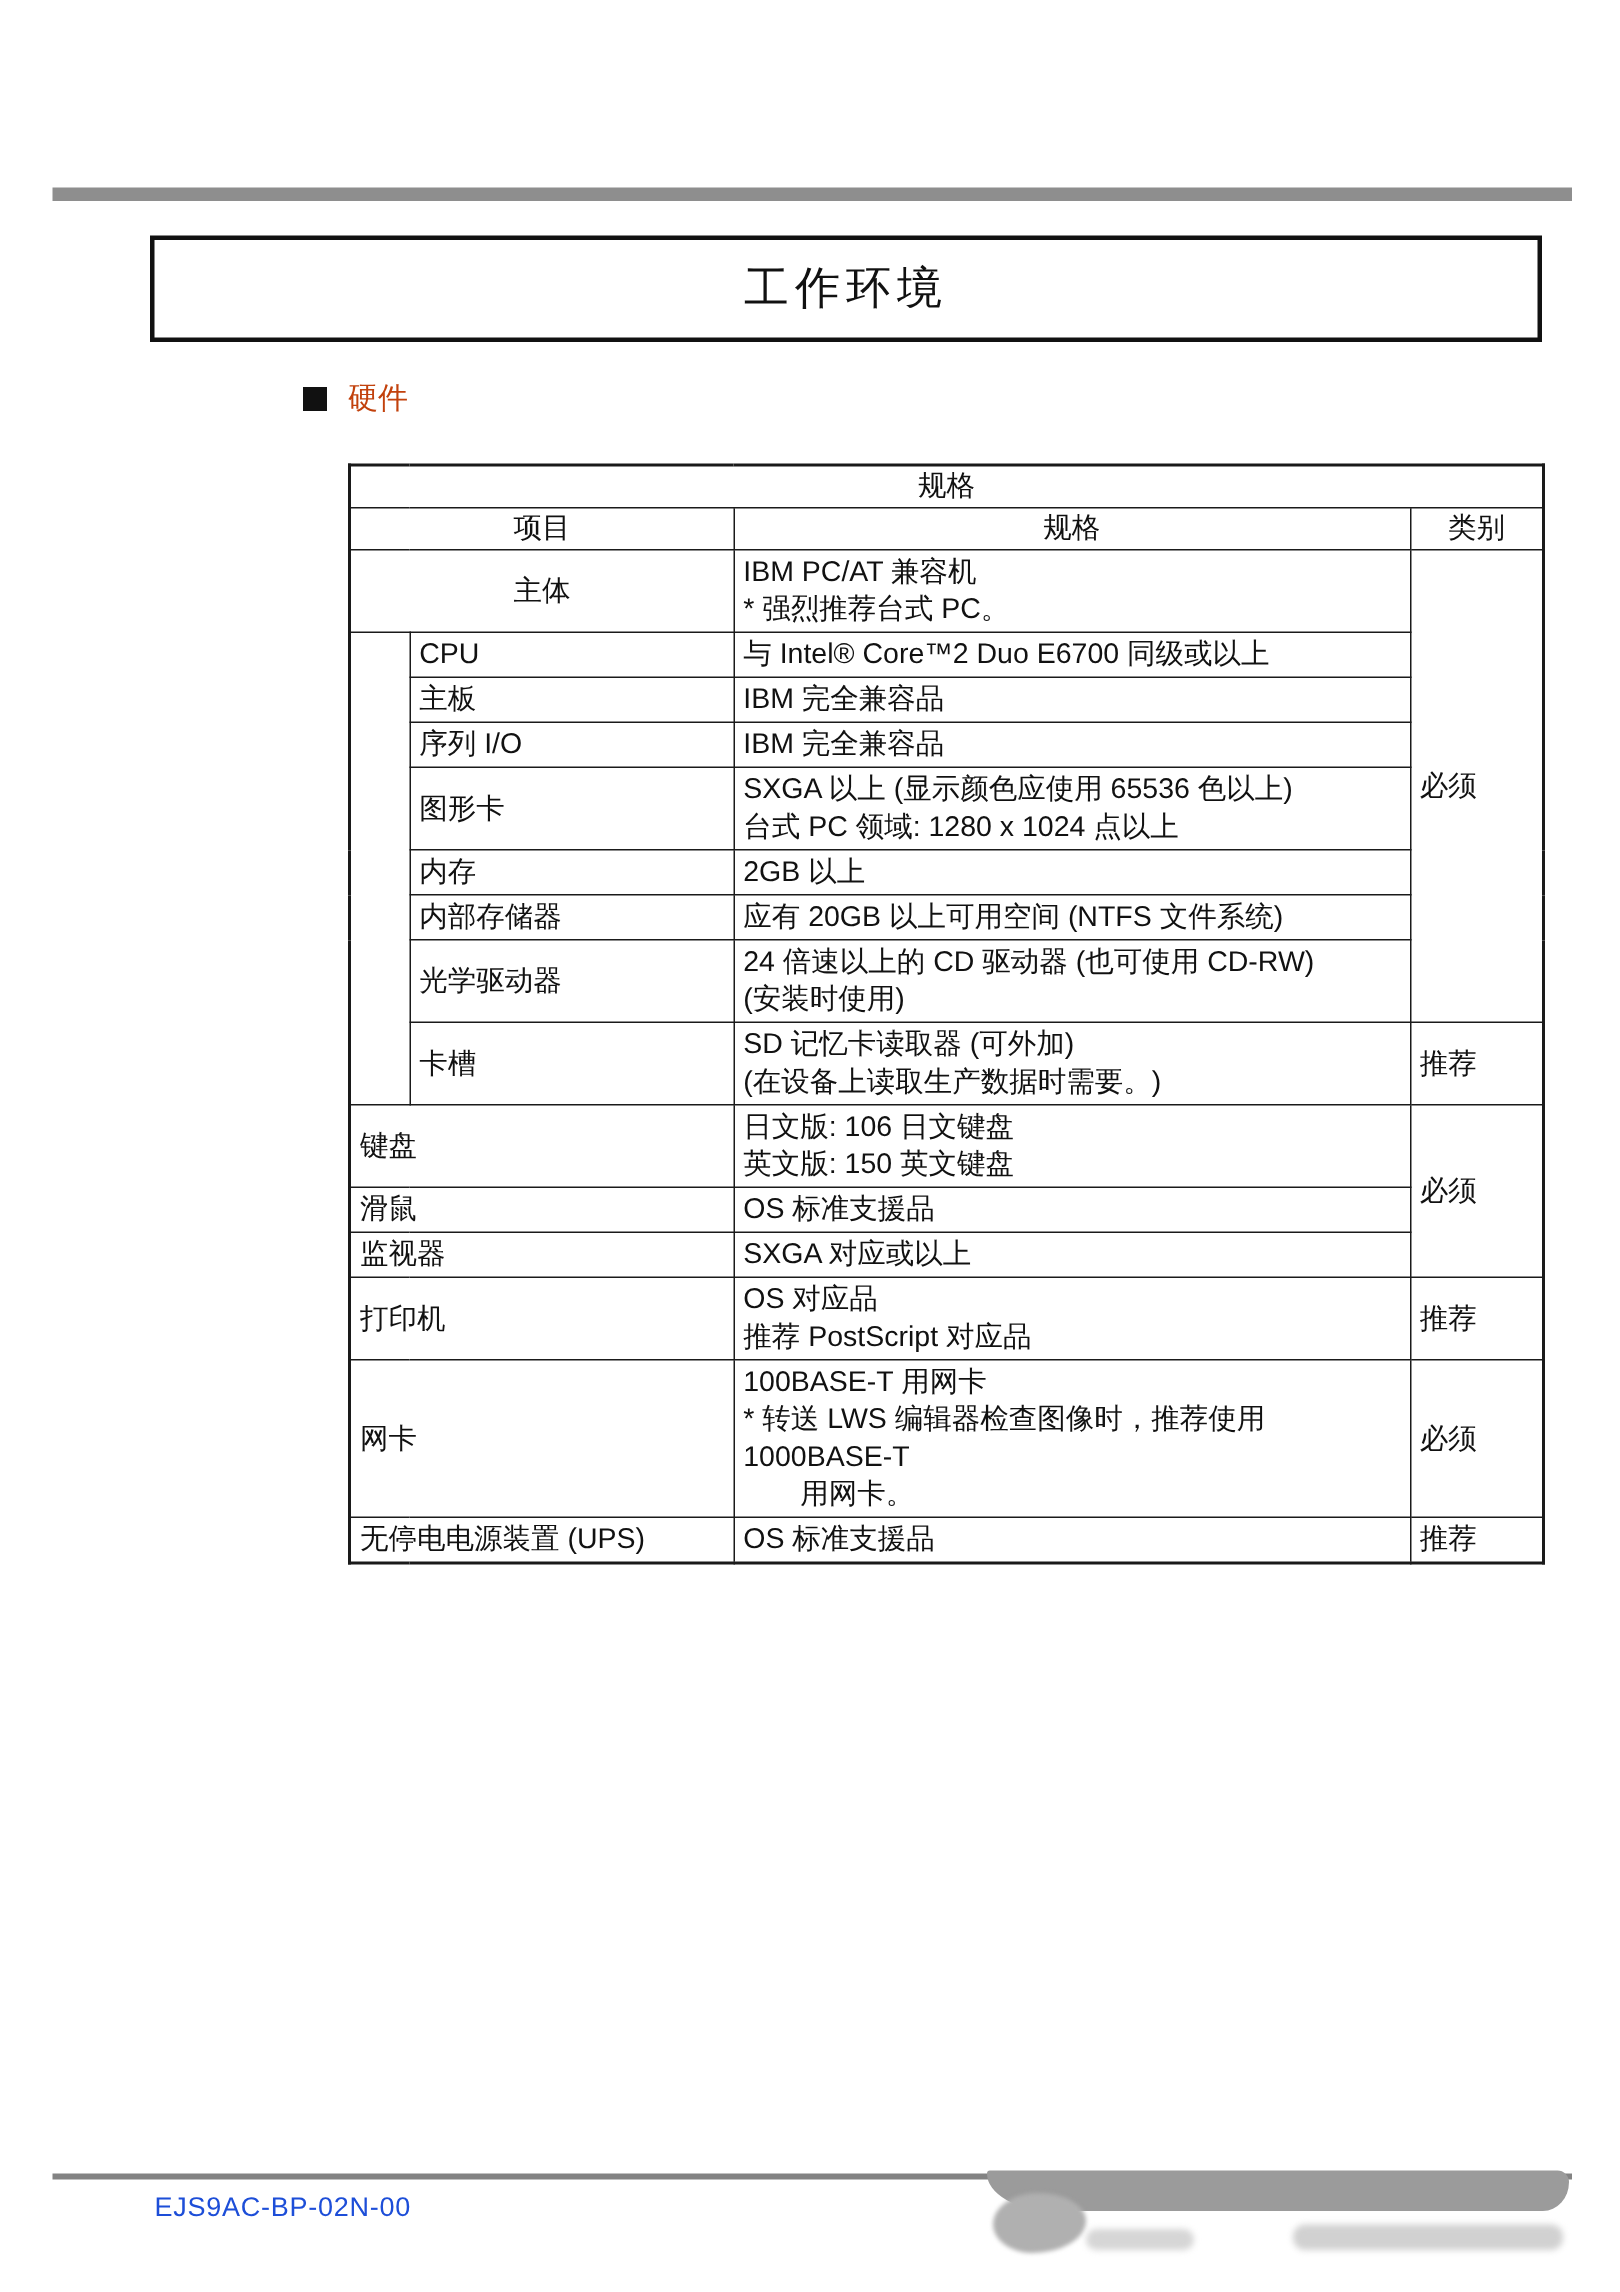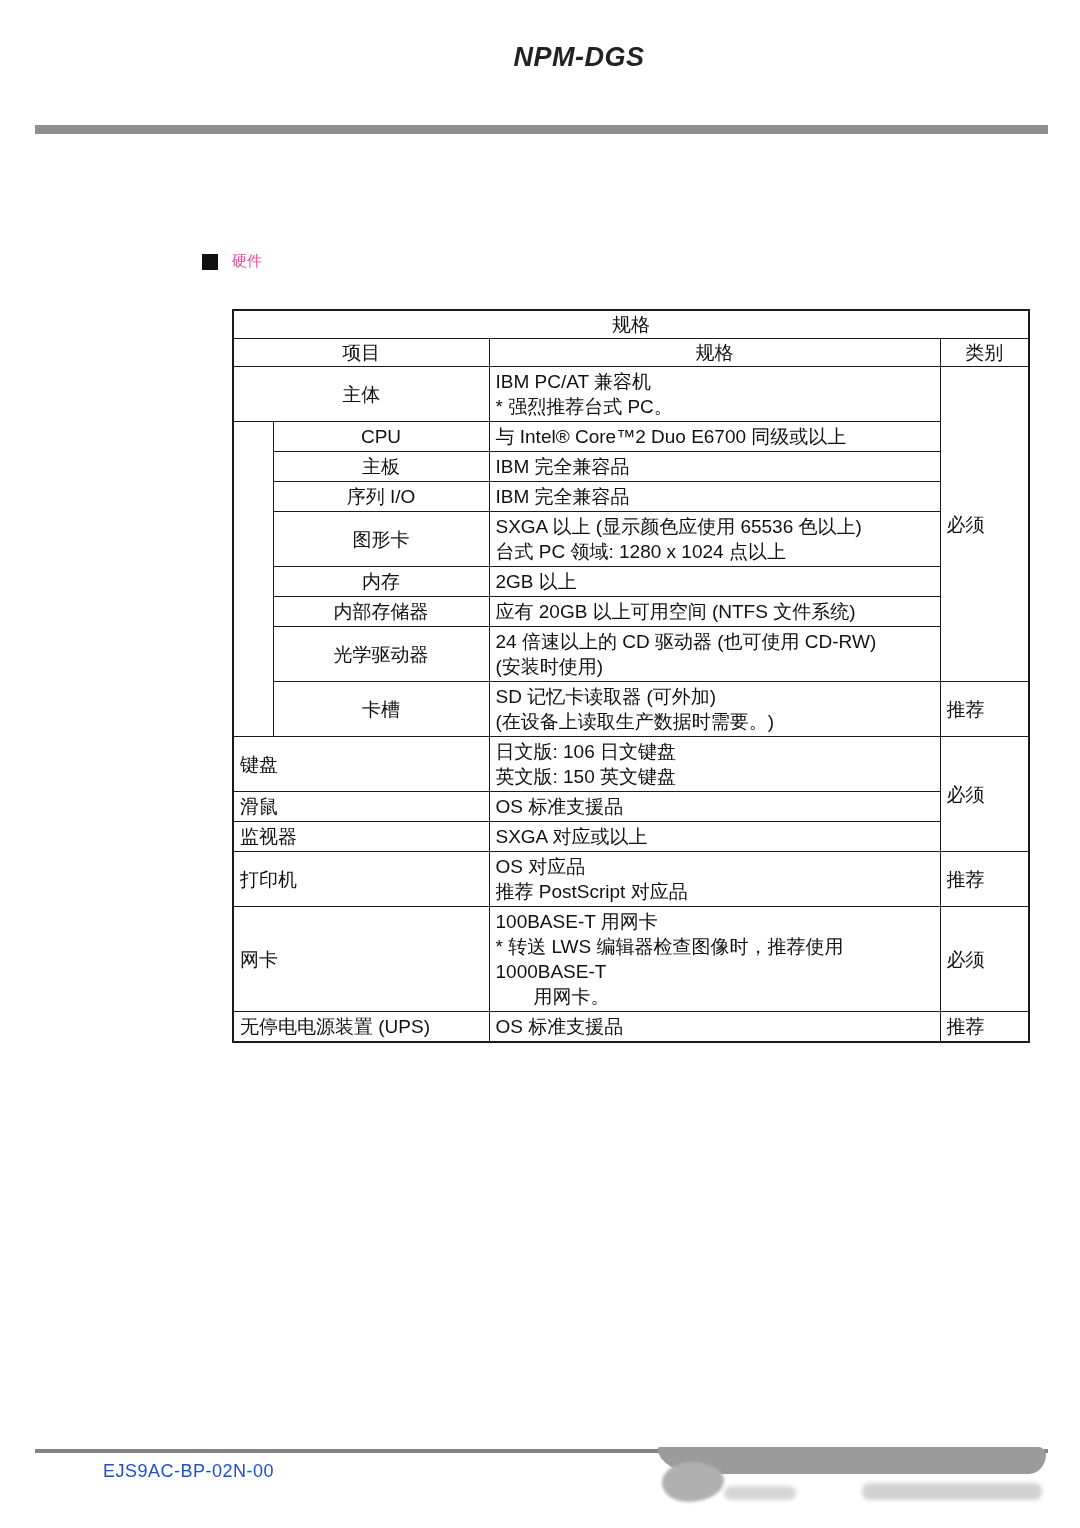--- a/index.html
+++ b/index.html
@@ -41,22 +41,22 @@
     font-size: 30px;
     letter-spacing: 4px;
     color: #111;
   }
   .subsection {
     position: absolute;
     top: 252px; left: 202px;
     display: flex;
     align-items: center;
     gap: 14px;
-    font-size: 15px;
-    color: #ec4899;
+    font-size: 20px;
+    color: #c2410c;
   }
   .square-bullet {
     width: 16px; height: 16px;
     background: #111;
     display: inline-block;
   }
   table.spec-table {
     position: absolute;
     top: 309px; left: 232px;
     width: 796px;
@@ -70,21 +70,21 @@
   table.spec-table td {
     border: 1.5px solid #1a1a1a;
     padding: 2px 6px;
     vertical-align: middle;
     overflow: hidden;
   }
   table.spec-table { border: 2px solid #1a1a1a; }
   td.c-center { text-align: center; }
   td.item { text-align: left; padding-left: 5px; vertical-align: top; padding-top: 3px; }
   td.item-center { text-align: center; vertical-align: top; padding-top: 3px; }
-  td.subitem { text-align: center; padding-left: 5px; }
+  td.subitem { text-align: left; padding-left: 5px; }
   td.spec { text-align: left; white-space: pre-line; }
   td.cat { text-align: left; vertical-align: top; padding-top: 3px; }
   td.spine { border-top: none; }
   tr.caption-row td, tr.head-row td { padding: 1px 6px; }
   .footer-rule {
     position: absolute;
     top: 1449px; left: 35px;
     width: 1013px; height: 4px;
     background: #838383;
   }
@@ -125,24 +125,26 @@
     background: #d1d1d1;
     border-radius: 8px;
     filter: blur(2px);
   }
 </style>
 </head>
 <body>
 
 <div class="page">
 
-  <div class="doc-title">NPM-DGS</div>
 
   <div class="top-rule"></div>
 
+  <div class="title-box">
+    <span>工作环境</span>
+  </div>
 
   <div class="subsection">
     <span class="square-bullet"></span>
     <span>硬件</span>
   </div>
 
   <table class="spec-table">
     <colgroup>
       <col style="width:40px">
       <col style="width:216px">

